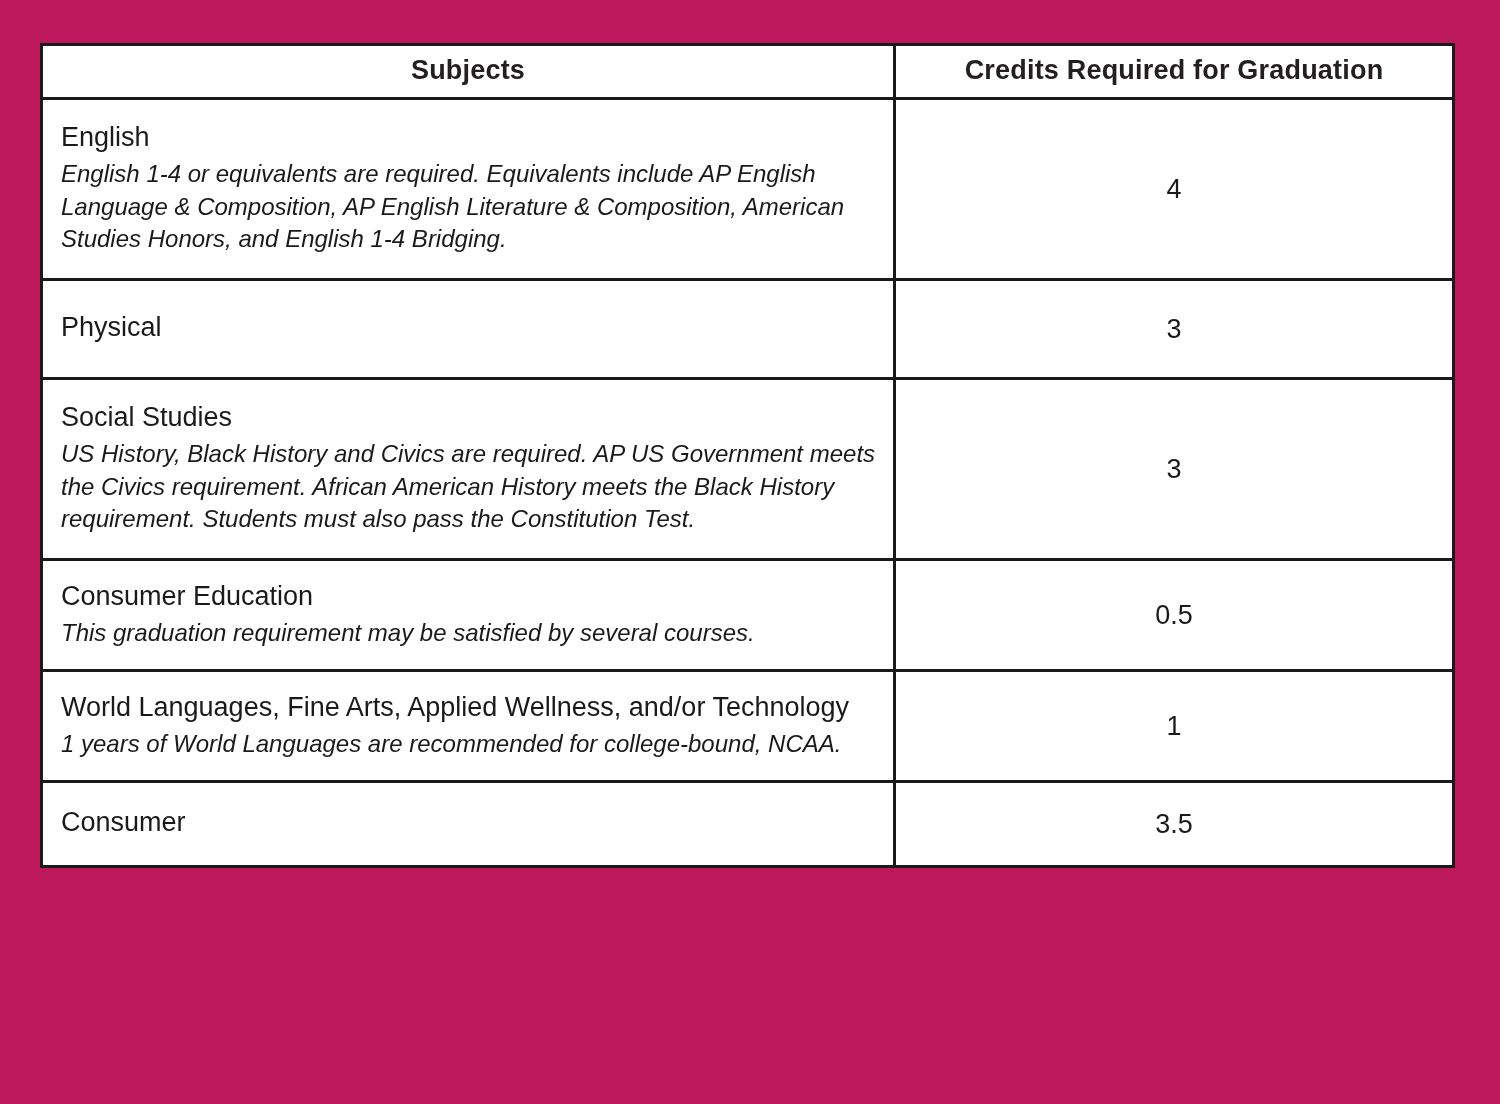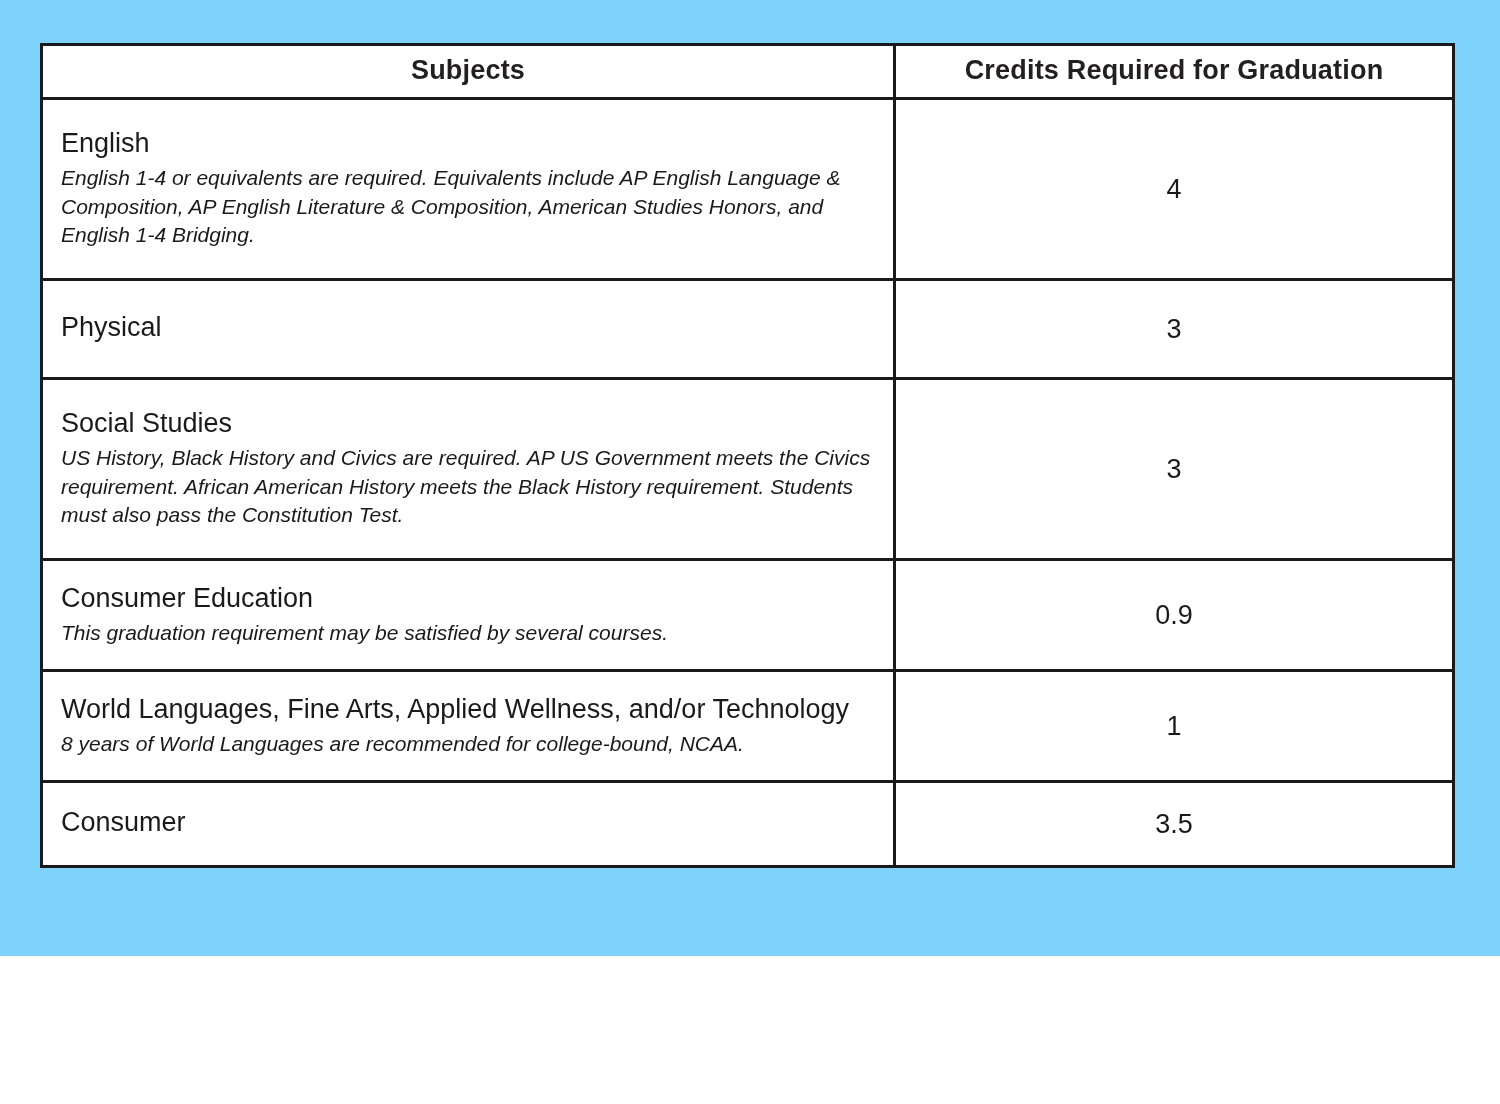--- a/index.html
+++ b/index.html
@@ -11,22 +11,22 @@
     width: 1500px;
     height: 1104px;
     font-family: "Liberation Sans", sans-serif;
     color: #000000;
     overflow: hidden;
   }
 
   .page {
     position: relative;
     width: 1500px;
-    height: 956px;
-    background: #7dd3fc;
+    height: 1104px;
+    background: #be185d;
   }
 
   .grad-table {
     position: absolute;
     left: 40px;
     top: 43px;
     width: 1412px;
     border-collapse: collapse;
     table-layout: fixed;
     background: #ffffff;
@@ -61,21 +61,21 @@
   .subj-title {
     display: block;
     font-size: 27px;
     line-height: 1.32;
     color: #1a1a1a;
     font-weight: normal;
     white-space: nowrap;
   }
   .subj-desc {
     display: block;
-    font-size: 21px;
+    font-size: 24px;
     line-height: 1.36;
     font-style: italic;
     color: #1a1a1a;
     margin-top: 2px;
   }
 
   
   td.credits {
     text-align: center;
     font-size: 27px;
@@ -136,27 +136,27 @@
         </td>
         <td class="credits">3</td>
       </tr>
 
 
       <tr class="r-consumer">
         <td class="subject">
           <span class="subj-title">Consumer Education</span>
           <span class="subj-desc">This graduation requirement may be satisfied by several courses.</span>
         </td>
-        <td class="credits">0.9</td>
+        <td class="credits">0.5</td>
       </tr>
 
       <tr class="r-world">
         <td class="subject">
           <span class="subj-title">World Languages, Fine Arts, Applied Wellness, and/or Technology</span>
-          <span class="subj-desc">8 years of World Languages are recommended for college-bound, NCAA.</span>
+          <span class="subj-desc">1 years of World Languages are recommended for college-bound, NCAA.</span>
         </td>
         <td class="credits">1</td>
       </tr>
 
       <tr class="r-electives">
         <td class="subject">
           <span class="subj-title">Consumer</span>
         </td>
         <td class="credits">3.5</td>
       </tr>

